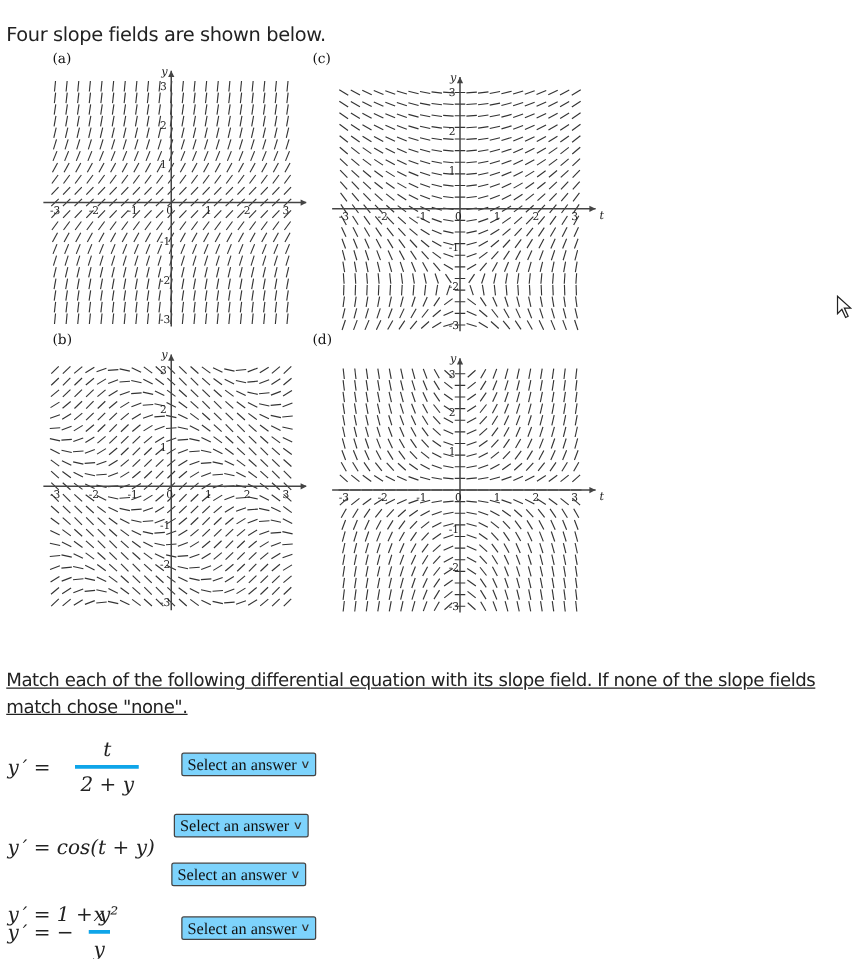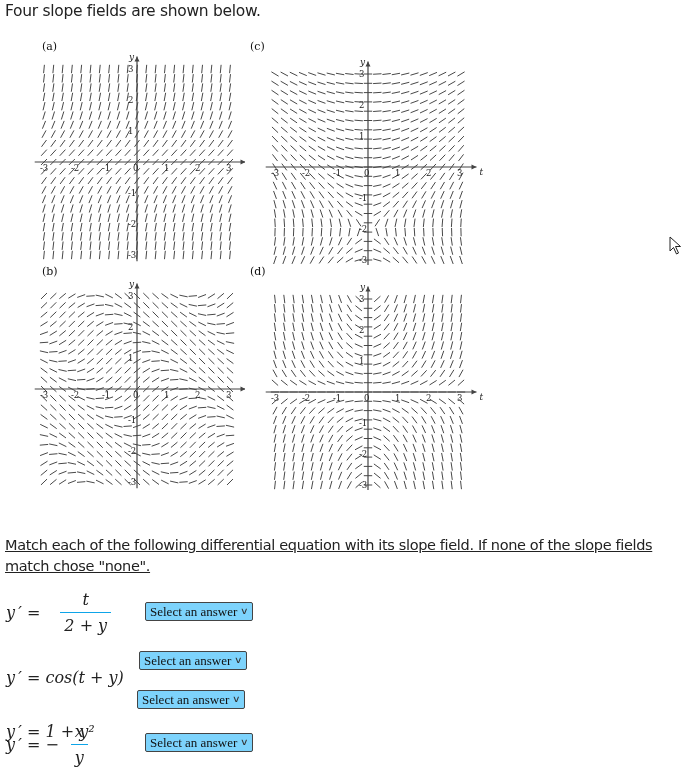--- a/index.html
+++ b/index.html
@@ -1,26 +1,26 @@
 <!DOCTYPE html>
 <html><head>
 <meta charset="utf-8">
 <style>
   html,body{margin:0;padding:0;background:#ffffff;}
   body{width:686px;height:767px;position:relative;overflow:hidden;font-family:"DejaVu Sans",sans-serif;color:#222;}
-  .intro{position:absolute;left:5px;top:2px;font-size:15.5px;letter-spacing:-0.3px;color:#222;}
+  .intro{position:absolute;left:5px;top:19px;font-size:15.5px;letter-spacing:-0.3px;color:#222;}
   .plot{position:absolute;}
   .plot svg{display:block;}
   .plot-label{position:absolute;font-family:"DejaVu Serif",serif;font-size:11px;color:#111;}
   .instructions{position:absolute;left:5px;top:535px;width:676px;font-size:14.5px;line-height:21px;letter-spacing:-0.35px;color:#222;text-decoration:underline;}
   .eq-row{position:absolute;left:6px;display:flex;align-items:center;}
   .eq{font-family:"DejaVu Serif",serif;font-style:italic;font-size:16px;color:#222;display:flex;align-items:center;white-space:nowrap;}
   .frac{display:inline-flex;flex-direction:column;align-items:center;margin:0 4px;}
   .frac .num{padding:0 4px 3px 4px;}
-  .frac .den{border-top:1px solid #0ea5e9;padding:3px 4px 0 4px;}
+  .frac .den{border-top:3px solid #0ea5e9;padding:3px 4px 0 4px;}
   .select{position:absolute;height:17px;border:1px solid #444;border-radius:2px;background:#7dd3fc;font-family:Liberation Serif, serif;font-size:13px;line-height:17px;padding:0 4px 0 4px;color:#111;display:flex;align-items:center;box-sizing:content-box;}
   .chev{margin-left:4px;font-size:9px;transform:scaleX(1.3);color:#333;}
   .cursor{position:absolute;left:669px;top:236px;}
 </style>
 </head>
 <body>
 
 <div class="intro">Four slope fields are shown below.</div>
 
 <div class="plot" id="plot-a" style="left:30px;top:40px;">

